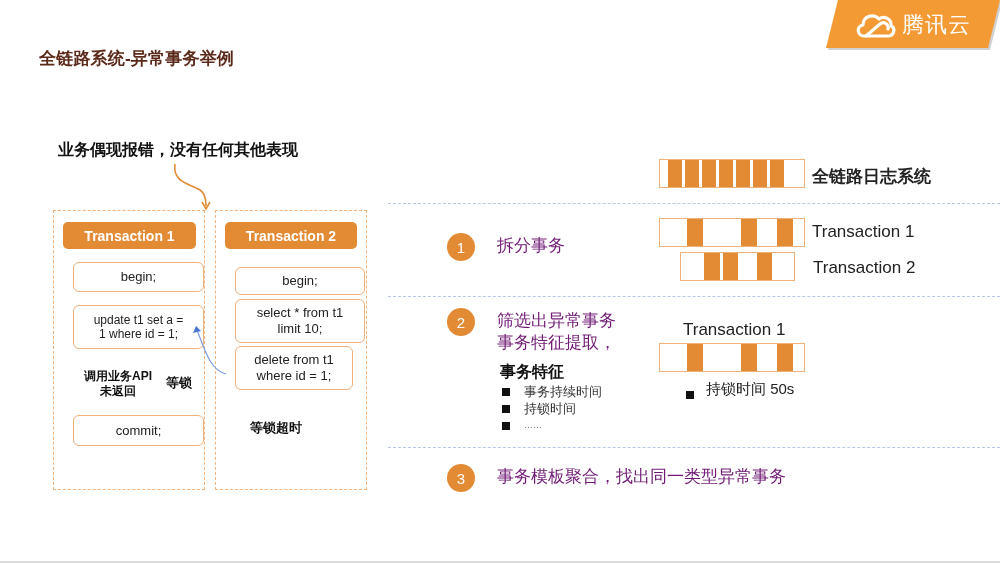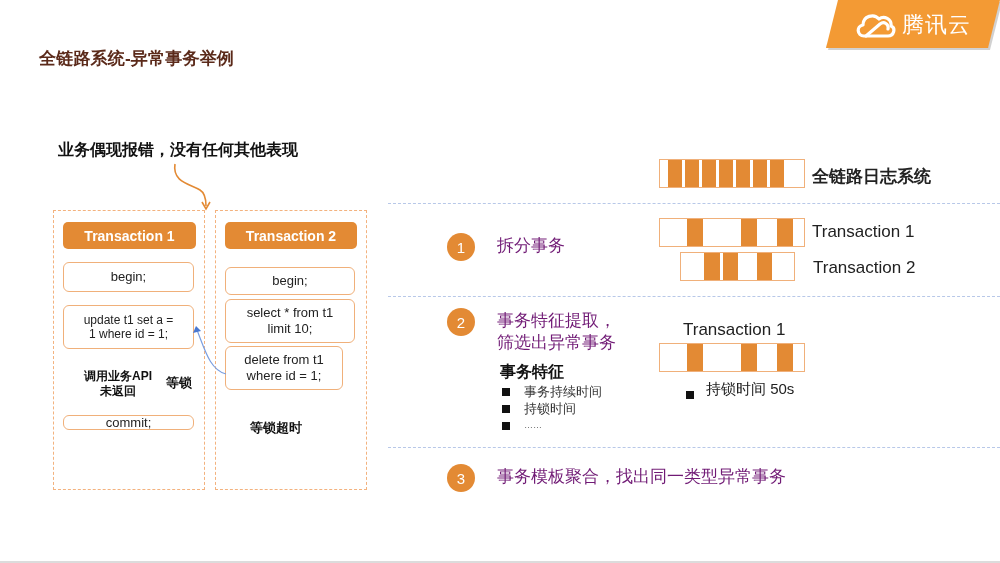--- a/index.html
+++ b/index.html
@@ -15,21 +15,21 @@
   .logo .txt { position: absolute; left: 76px; top: 10px; font-size: 22px; color: #fff; letter-spacing: 1px; }
 
   .callout { position: absolute; left: 58px; top: 140px; font-size: 16px; font-weight: bold; color: #111; }
   .curve { position: absolute; left: 160px; top: 162px; width: 60px; height: 50px; overflow: visible; }
 
   .tx-panel { position: absolute; border: 1.5px dashed #f3b27e; }
   .tx-panel.p1 { left: 53px; top: 210px; width: 152px; height: 280px; }
   .tx-panel.p2 { left: 215px; top: 210px; width: 152px; height: 280px; }
 
   .tx-head { position: absolute; height: 27px; background: #e38a34; border-radius: 5px; color: #fff; font-weight: bold; font-size: 14px; display: flex; align-items: center; justify-content: center; }
-  .stmt { position: absolute; border: 1.5px solid #f0b07a; border-radius: 6px; background: #fff; font-size: 13px; color: #222; display: flex; align-items: center; justify-content: center; text-align: center; line-height: 16px; padding: 0 11px; }
+  .stmt { position: absolute; border: 1.5px solid #f0b07a; border-radius: 6px; background: #fff; font-size: 13px; color: #222; display: flex; align-items: center; justify-content: center; text-align: center; line-height: 16px; padding: 0 11px; margin-left: 10px; }
   .stmt.small { font-size: 12px; line-height: 14px; }
 
   .note { position: absolute; font-size: 12px; font-weight: bold; color: #111; text-align: center; line-height: 15px; }
 
   .hline { position: absolute; height: 0; border-top: 1px dashed #b8c8e8; }
 
   .bar { position: absolute; border: 1.5px solid #f0b07a; display: flex; background: #fff; }
   .bar span { display: block; height: 100%; }
   .bar .f { background: #e38a34; }
   .bar .w { background: #fff; }
@@ -76,21 +76,21 @@
 <div class="stmt" style="left:63px;top:262px;width:131px;height:30px;">begin;</div>
 <div class="stmt small" style="left:63px;top:305px;width:131px;height:44px;flex-direction:column;">
   <span>update t1 set a =</span>
   <span>1 where id = 1;</span>
 </div>
 <div class="note" style="left:78px;top:369px;width:80px;">
   <div>调用业务API</div>
   <div>未返回</div>
 </div>
 <div class="note" style="left:166px;top:375px;font-size:13px;">等锁</div>
-<div class="stmt" style="left:63px;top:415px;width:131px;height:15px;">commit;</div>
+<div class="stmt" style="left:63px;top:415px;width:131px;height:31px;">commit;</div>
 
 <div class="tx-panel p2"></div>
 <div class="tx-head" style="left:225px;top:222px;width:132px;">Transaction 2</div>
 <div class="stmt" style="left:225px;top:267px;width:130px;height:28px;">begin;</div>
 <div class="stmt" style="left:225px;top:299px;width:130px;height:44px;flex-direction:column;">
   <span>select * from t1</span>
   <span>limit 10;</span>
 </div>
 <div class="stmt" style="left:225px;top:346px;width:118px;height:44px;flex-direction:column;">
   <span>delete from t1</span>
@@ -144,22 +144,22 @@
   <span class="w" style="width:19px"></span>
     <span class="f" style="width:15px"></span>
   <span class="w" style="width:21px"></span>
 </div>
 <div class="bar-label" style="left:813px;top:258px;">Transaction 2</div>
 
 <div class="hline" style="left:388px;top:296px;width:612px;"></div>
 
 <div class="step-num" style="left:447px;top:308px;">2</div>
 <div class="step-text" style="left:497px;top:310px;">
+  <div>筛选出异常事务</div>
   <div>事务特征提取，</div>
-  <div>筛选出异常事务</div>
 </div>
 <div class="feature-title" style="left:500px;top:362px;">事务特征</div>
 <ul class="feature-list" style="left:502px;top:383px;">
   <li>
       <span class="sq"></span>
       <span>事务持续时间</span>
     </li>
   <li>
       <span class="sq"></span>
       <span>持锁时间</span>

